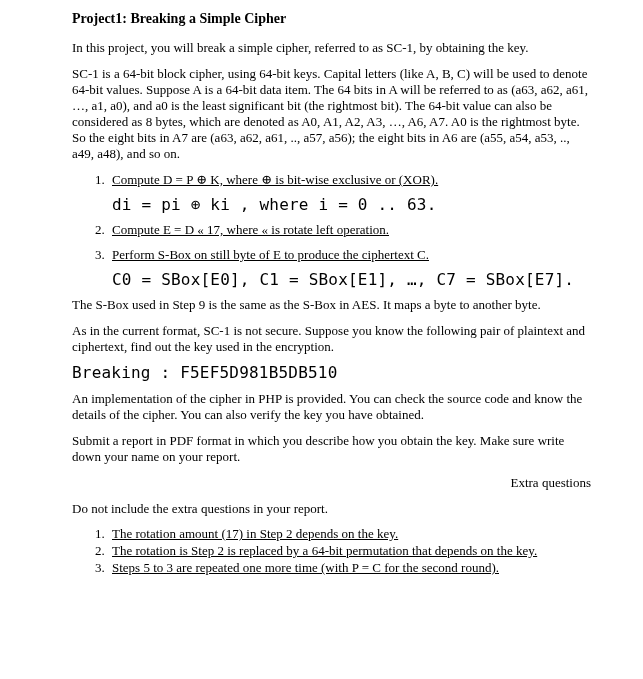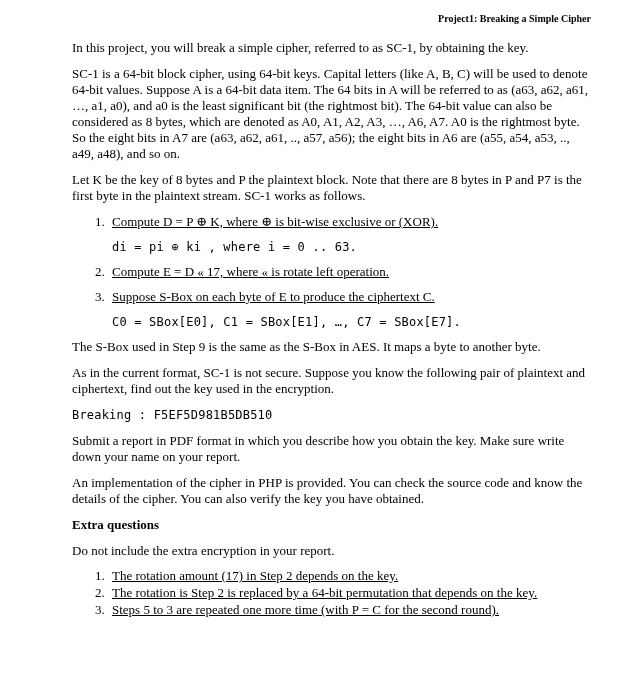--- a/index.html
+++ b/index.html
@@ -13,110 +13,110 @@
     box-sizing: border-box;
     background: #ffffff;
     color: #000000;
     font-family: "Liberation Serif", "DejaVu Serif", serif;
     font-size: 13px;
     line-height: 16px;
     padding: 11px 52px 0 72px;
     overflow: hidden;
   }
   .title {
-    text-align: right;
+    text-align: left;
     font-weight: bold;
-    font-size: 10px;
+    font-size: 14px;
     margin: 0 0 13px 0;
   }
   .para {
     margin: 0 0 10px 0;
   }
   .step {
     display: flex;
     padding-left: 23px;
     margin: 0 0 9px 0;
   }
   .step-num {
     width: 17px;
     flex: 0 0 17px;
   }
   .step-text {
     flex: 1 1 auto;
     text-decoration: underline;
   }
   .mono {
     font-family: "DejaVu Sans Mono", "Liberation Mono", monospace;
-    font-size: 12px;
+    font-size: 16px;
     letter-spacing: 0.2px;
   }
   .code-indent {
     padding-left: 40px;
     margin: 0 0 9px 0;
   }
   .code-block {
     margin: 0 0 10px 0;
   }
   .section-heading {
-    font-weight: bold;
+    font-weight: normal;
     margin: 0 0 10px 0;
+    text-align: right;
   }
   .tight-group {
     margin: 0 0 9px 0;
   }
   .tight-step {
     margin: 0 0 1px 0;
   }
 </style>
 </head>
 <body>
 
 <div class="page">
 
   <div class="title">Project1: Breaking a Simple Cipher</div>
 
   <p class="para">In this project, you will break a simple cipher, referred to as SC-1, by obtaining the key.</p>
 
   <p class="para">SC-1 is a 64-bit block cipher, using 64-bit keys. Capital letters (like A, B, C) will be used to denote 64-bit values. Suppose A is a 64-bit data item. The 64 bits in A will be referred to as (a63, a62, a61, …, a1, a0), and a0 is the least significant bit (the rightmost bit). The 64-bit value can also be considered as 8 bytes, which are denoted as A0, A1, A2, A3, …, A6, A7. A0 is the rightmost byte. So the eight bits in A7 are (a63, a62, a61, .., a57, a56); the eight bits in A6 are (a55, a54, a53, .., a49, a48), and so on.</p>
 
-  <p class="para">Let K be the key of 8 bytes and P the plaintext block. Note that there are 8 bytes in P and P7 is the first byte in the plaintext stream. SC-1 works as follows.</p>
 
   <div class="step">
     <span class="step-num">1.</span>
     <span class="step-text">Compute D = P ⊕ K, where ⊕ is bit-wise exclusive or (XOR).</span>
   </div>
   <div class="mono code-indent">di = pi ⊕ ki , where i = 0 .. 63.</div>
 
   <div class="step">
     <span class="step-num">2.</span>
     <span class="step-text">Compute E = D « 17, where « is rotate left operation.</span>
   </div>
 
   <div class="step">
     <span class="step-num">3.</span>
-    <span class="step-text">Suppose S-Box on each byte of E to produce the ciphertext C.</span>
+    <span class="step-text">Perform S-Box on still byte of E to produce the ciphertext C.</span>
   </div>
   <div class="mono code-indent">C0 = SBox[E0], C1 = SBox[E1], …, C7 = SBox[E7].</div>
 
   <p class="para">The S-Box used in Step 9 is the same as the S-Box in AES. It maps a byte to another byte.</p>
 
   <p class="para">As in the current format, SC-1 is not secure. Suppose you know the following pair of plaintext and ciphertext, find out the key used in the encryption.</p>
 
   <div class="mono code-block">
     <div>Breaking : F5EF5D981B5DB510</div>
   </div>
 
+  <p class="para">An implementation of the cipher in PHP is provided. You can check the source code and know the details of the cipher. You can also verify the key you have obtained.</p>
+
   <p class="para">Submit a report in PDF format in which you describe how you obtain the key. Make sure write down your name on your report.</p>
-
-  <p class="para">An implementation of the cipher in PHP is provided. You can check the source code and know the details of the cipher. You can also verify the key you have obtained.</p>
 
   <div class="section-heading">Extra questions</div>
 
   <div class="tight-group">
-    <div>Do not include the extra encryption in your report.</div>
+    <div>Do not include the extra questions in your report.</div>
   </div>
 
   <div class="step tight-step">
     <span class="step-num">1.</span>
     <span class="step-text">The rotation amount (17) in Step 2 depends on the key.</span>
   </div>
   <div class="step tight-step">
     <span class="step-num">2.</span>
     <span class="step-text">The rotation is Step 2 is replaced by a 64-bit permutation that depends on the key.</span>
   </div>

